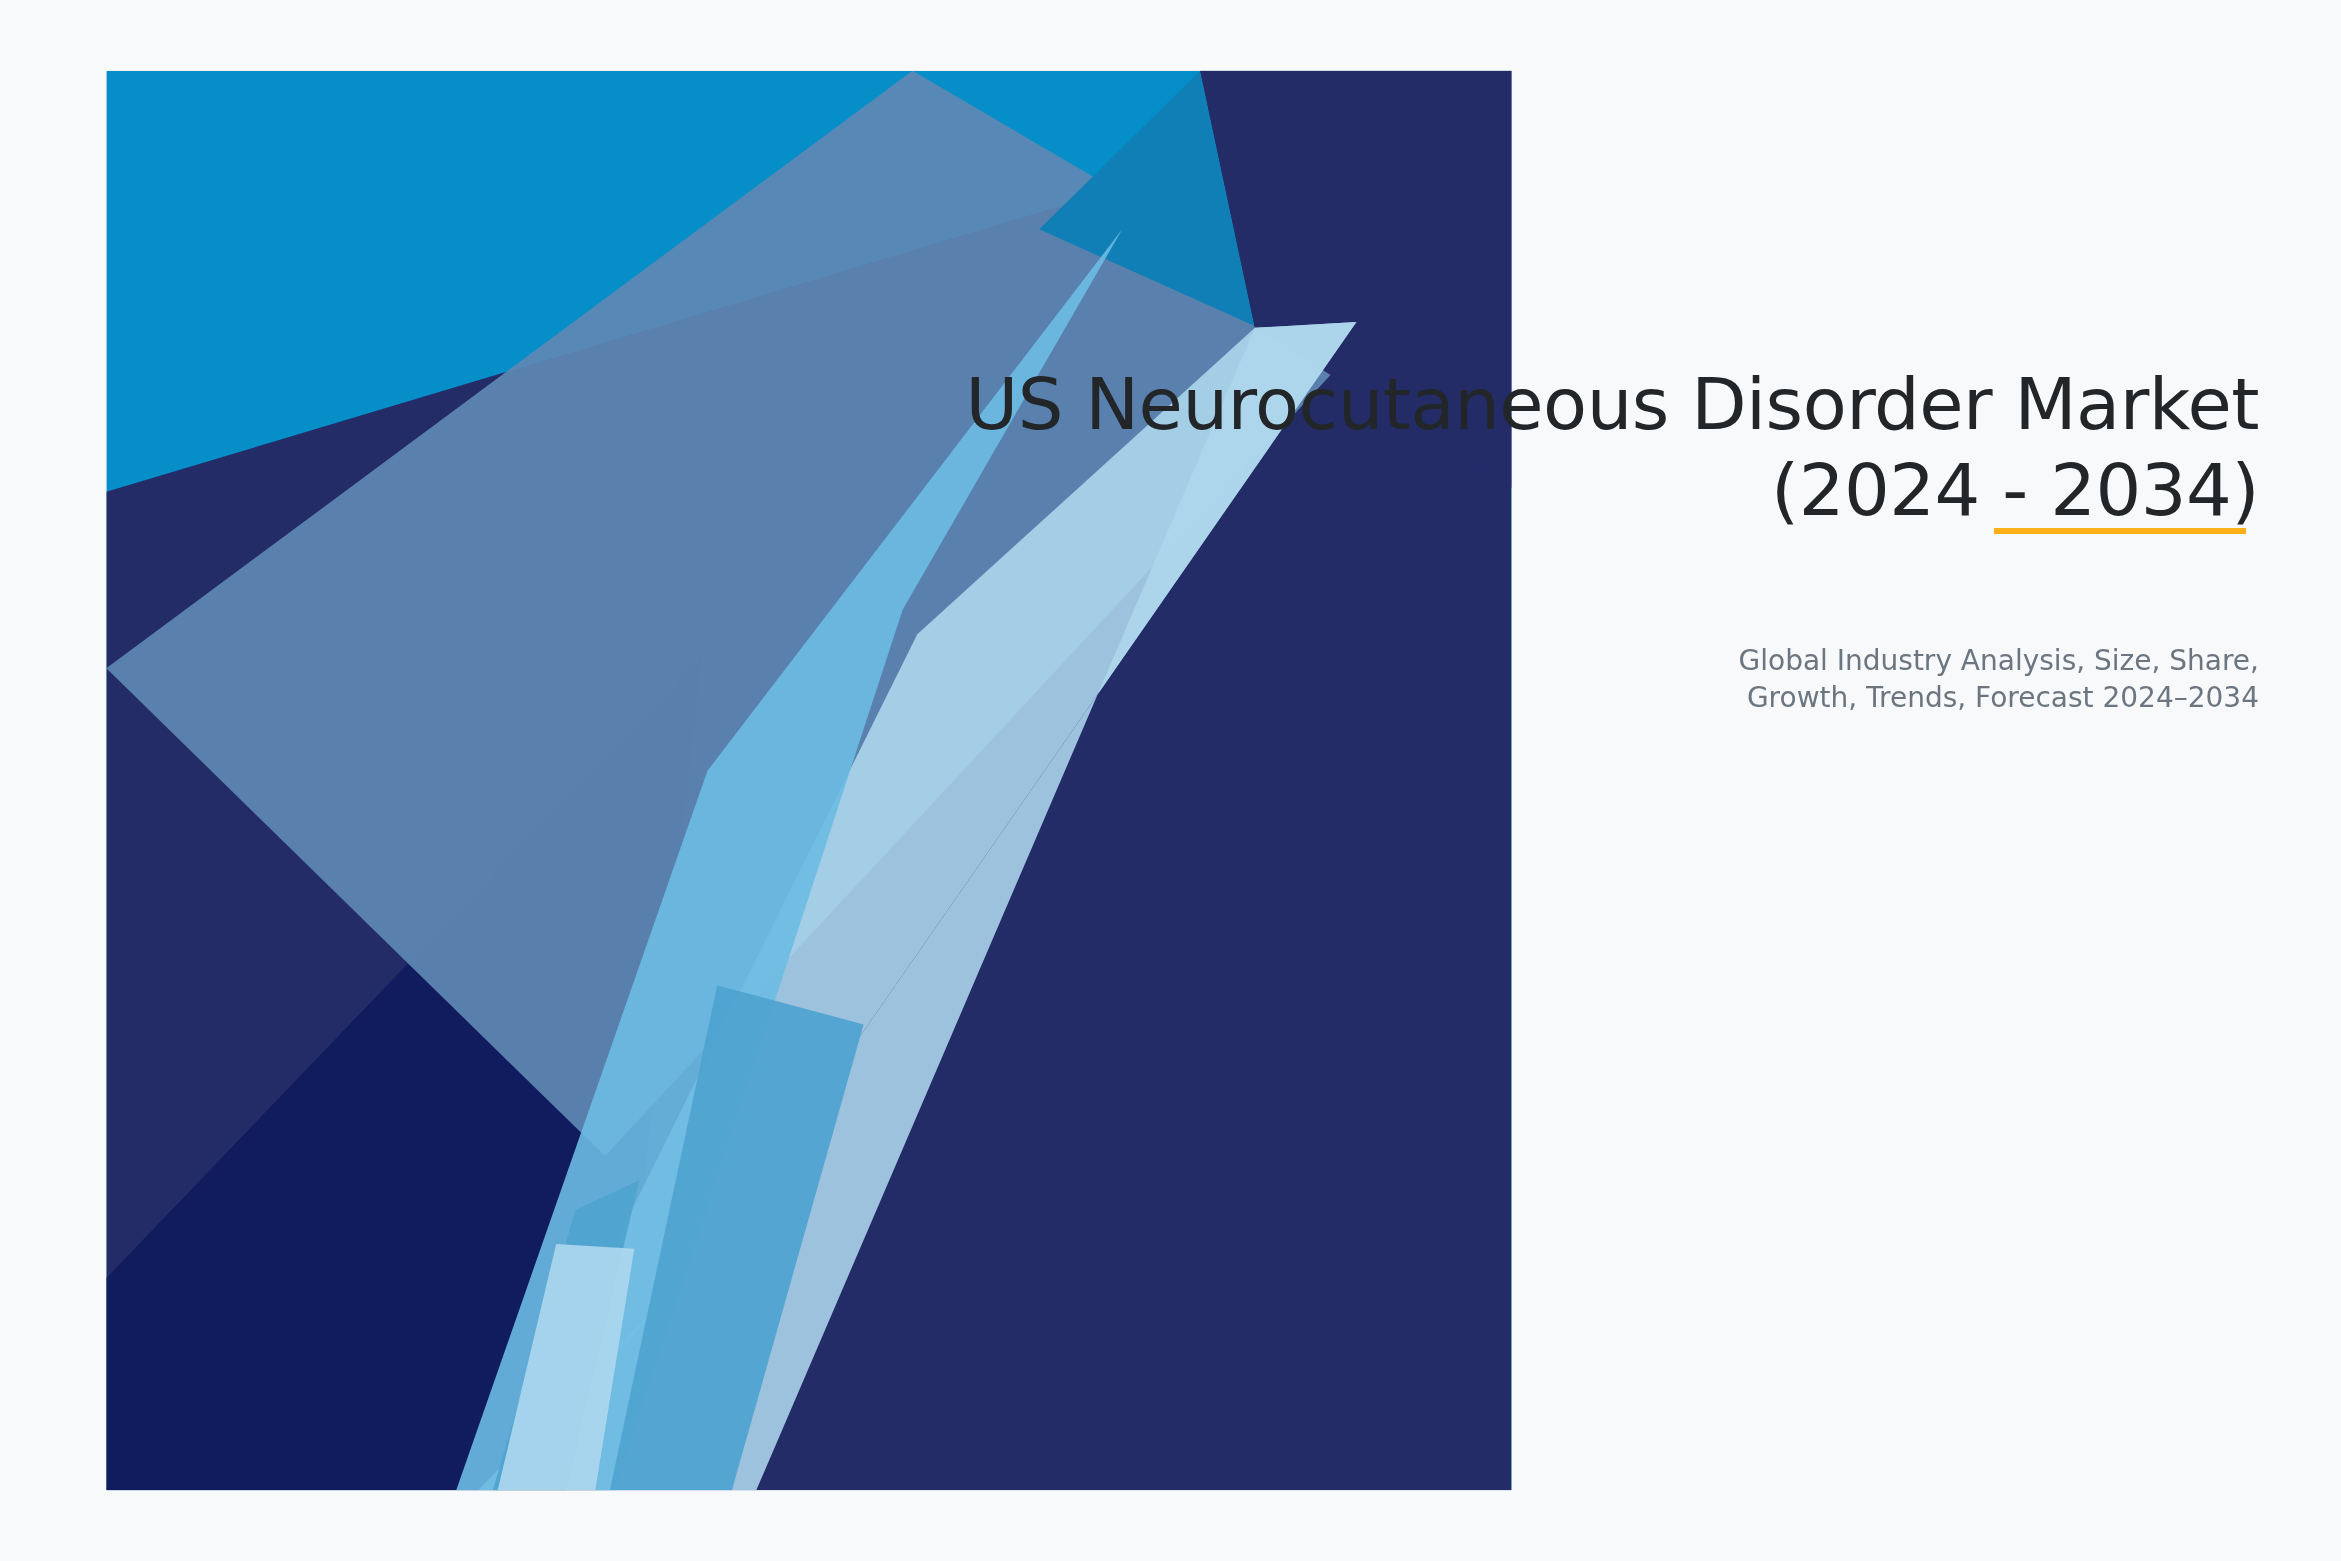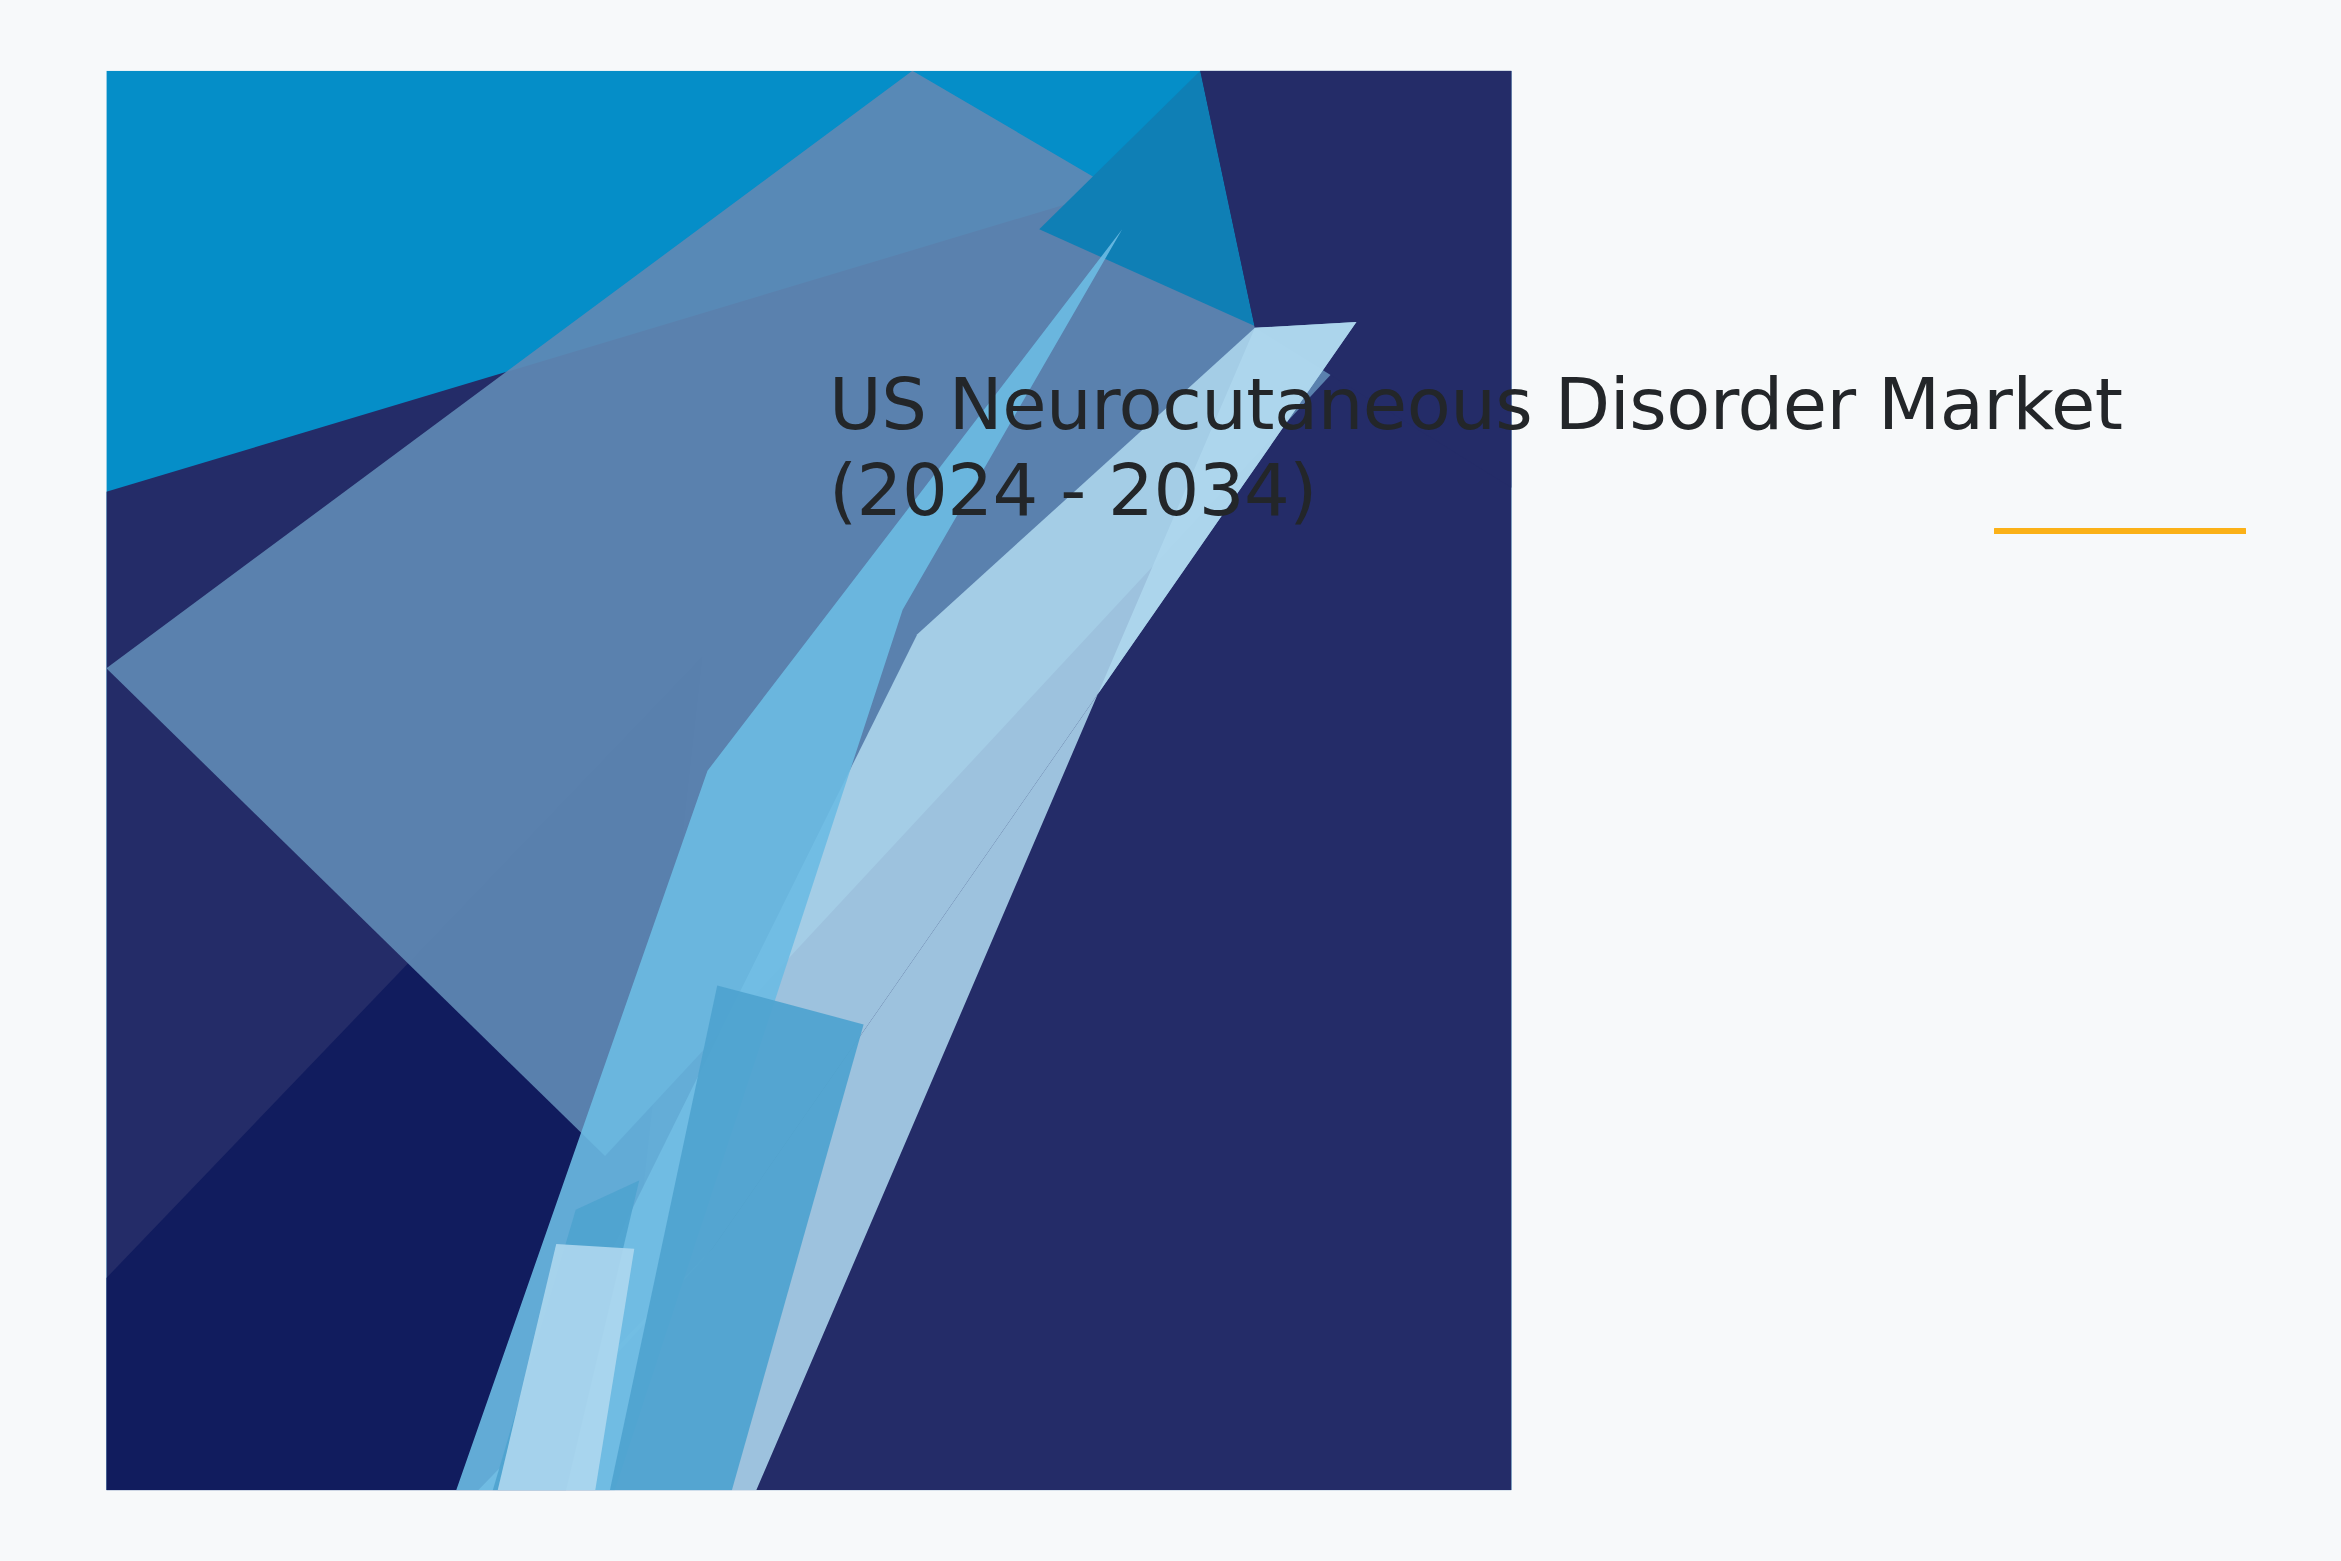--- a/index.html
+++ b/index.html
@@ -25,21 +25,21 @@
     height: 1561px;
     pointer-events: none;
   }
 
   
   #text-block {
     position: absolute;
     left: 829px;
     top: 361px;
     width: 1430px;
-    text-align: left;
+    text-align: right;
   }
 
   #report-title {
     margin: 0;
     font-size: 72px;
     line-height: 1.20;
     font-weight: 400;
     color: #232629;
     letter-spacing: -0.5px;
     white-space: pre-line;
@@ -109,15 +109,17 @@
     </g>
   </svg>
 
   <div id="text-block">
     <h1 id="report-title">US Neurocutaneous Disorder Market
 (2024 - 2034)</h1>
   </div>
 
   <div id="title-accent"></div>
 
+  <p id="report-subtitle">Global Industry Analysis, Size, Share,
+Growth, Trends, Forecast 2024–2034</p>
 
 </div>
 
 
 </body></html>

